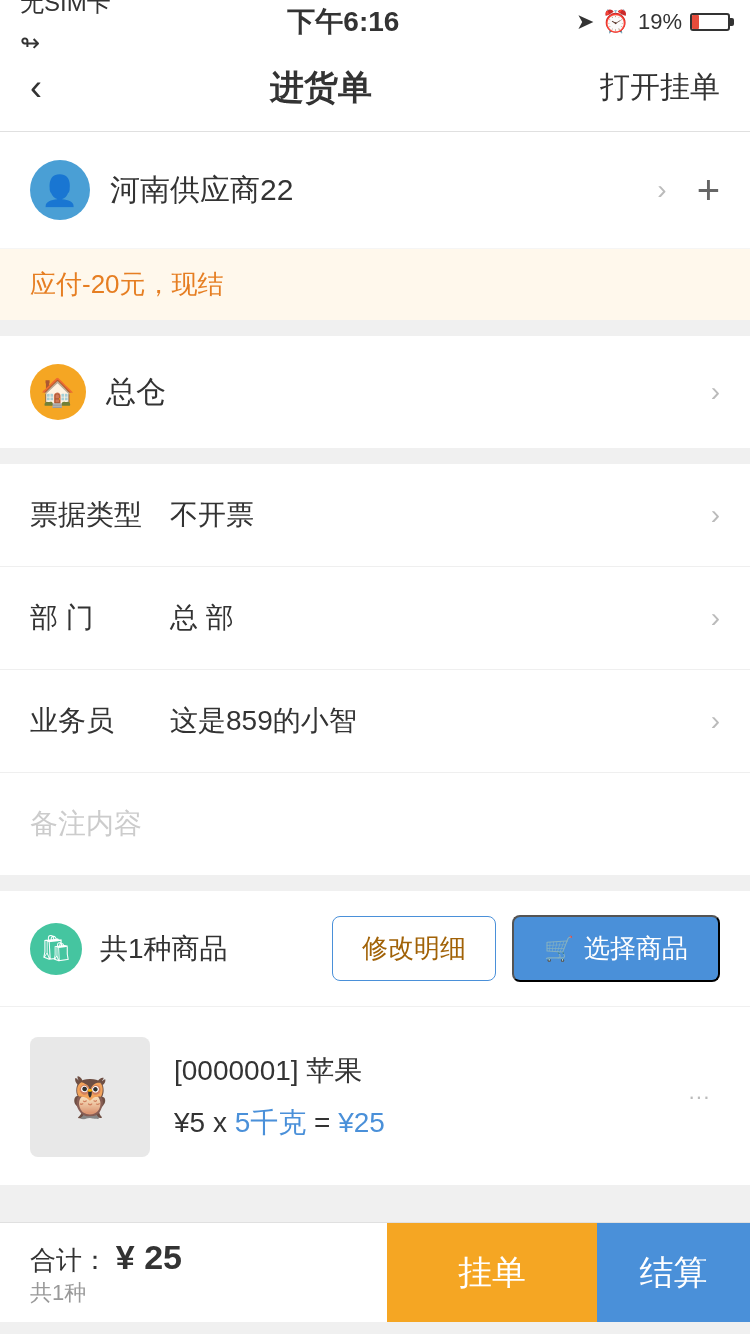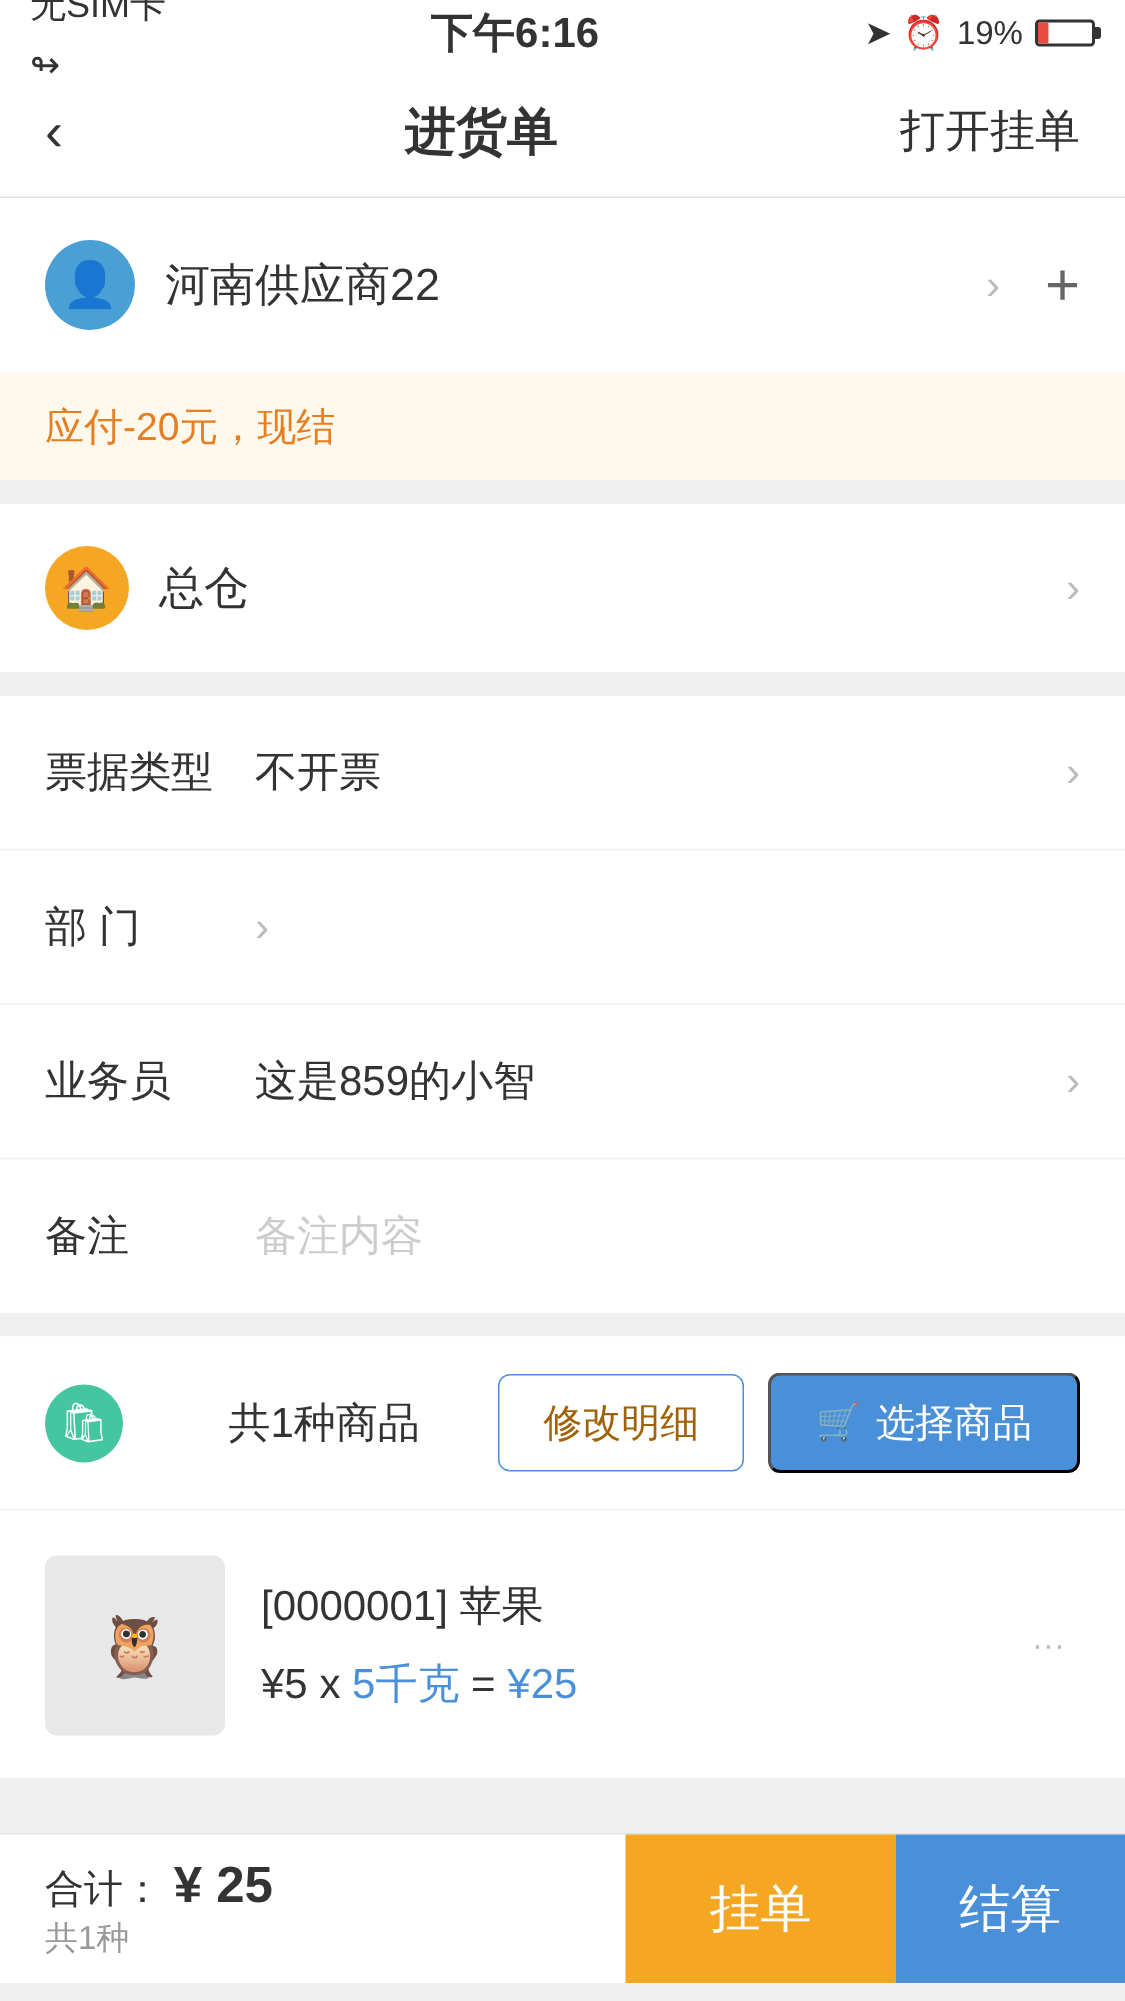--- a/index.html
+++ b/index.html
@@ -138,21 +138,21 @@
       align-items: center;
       padding: 24px 30px;
       margin-top: 16px;
       border-bottom: 1px solid #f0f0f0;
     }
     .product-count-icon {
       width: 52px; height: 52px; border-radius: 50%; background: #45c5a0;
       display: flex; align-items: center; justify-content: center;
       margin-right: 18px; flex-shrink: 0;
     }
-    .product-count-text { flex: 1; font-size: 28px; color: #333; text-align: center; }
+    .product-count-text { flex: 1; font-size: 28px; color: #333; }
     .btn-edit {
       border: 1.5px solid #4a90d9; color: #a16207; background: #fff;
       padding: 14px 29px; border-radius: 8px; font-size: 26px;
       margin-right: 16px; cursor: pointer;
     }
     .btn-select {
       background: #4a90d9; color: #fff;
       padding: 14px 30px; border-radius: 8px; font-size: 26px;
       cursor: pointer; display: flex; align-items: center; gap: 10px;
     }
@@ -195,21 +195,21 @@
       display: flex;
       flex-direction: column;
       justify-content: center;
       padding: 0 30px;
       background: #fff;
     }
     .total-label { font-size: 26px; color: #333; }
     .total-amount { font-size: 34px; color: #333; font-weight: 600; }
     .total-count { font-size: 22px; color: #999; }
     .btn-hang {
-      width: 180px; background: #f5a623; color: #fff;
+      width: 210px; background: #f5a623; color: #fff;
       display: flex; align-items: center; justify-content: center;
       font-size: 34px; cursor: pointer;
     }
     .btn-checkout {
       width: 153px; background: #4a90d9; color: #fff;
       display: flex; align-items: center; justify-content: center;
       font-size: 34px; cursor: pointer;
     }
 
     .spacer { height: 110px; }
@@ -266,31 +266,31 @@
   <div class="section">
 
     <div class="form-row">
       <span class="form-label">票据类型</span>
       <span class="form-value">不开票</span>
       <span class="row-chevron">›</span>
     </div>
 
     <div class="form-row">
       <span class="form-label">部  门</span>
+      <span class="form-value">总 部</span>
       <span class="row-chevron">›</span>
     </div>
 
     <div class="form-row">
       <span class="form-label">业务员</span>
       <span class="form-value">这是859的小智</span>
       <span class="row-chevron">›</span>
     </div>
 
     <div class="form-row" style="border-bottom:none;">
-      <span class="form-label">备注</span>
       <span class="form-value placeholder">备注内容</span>
     </div>
   </div>
 
 
   <div class="section" style="margin-top:16px;">
     <div class="product-header">
       <div class="product-count-icon">
         <span style="color:#fff;font-size:26px;">🛍</span>
       </div>

